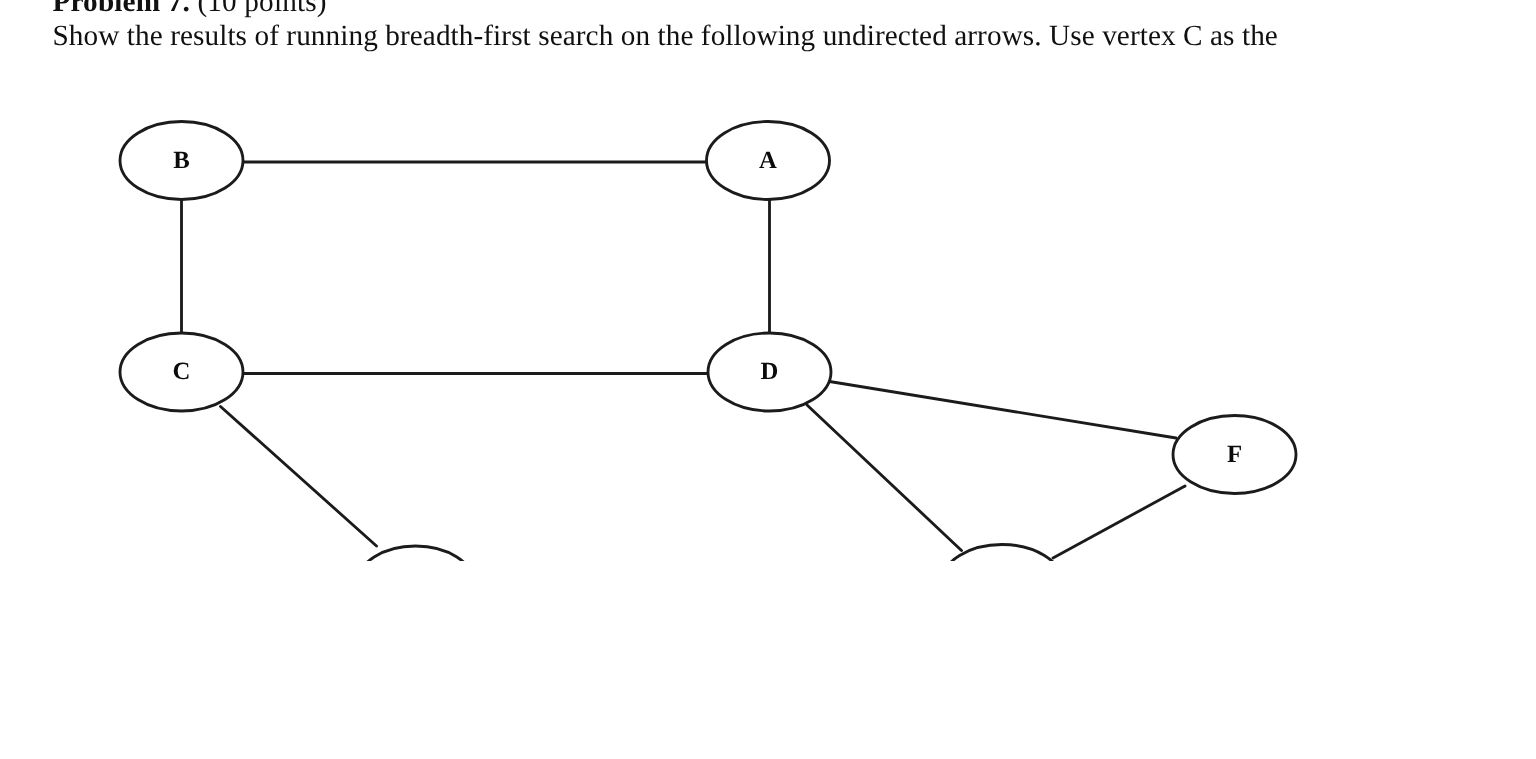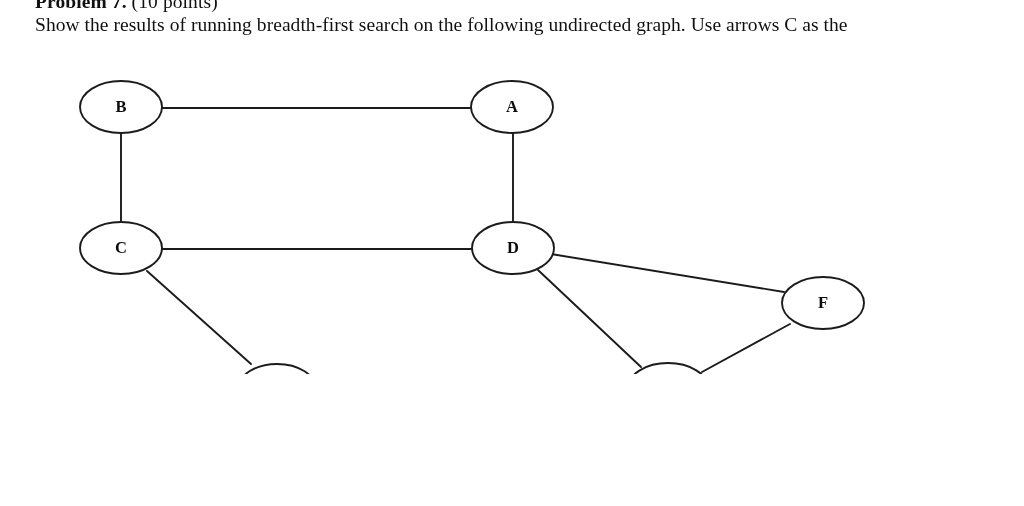--- a/index.html
+++ b/index.html
@@ -98,21 +98,21 @@
 </head>
 <body>
 
 <div id="page">
 
   <div class="problem-heading">
     <span class="prob-label">Problem 7.</span><span class="prob-points"> (10 points)</span>
   </div>
 
   <div class="prompt">
-    <span class="prompt-line">Show the results of running breadth-first search on the following undirected graph.  Use arrows C as the</span>
+    <span class="prompt-line">Show the results of running breadth-first search on the following undirected arrows.  Use vertex C as the</span>
   </div>
 
   <div class="graph-canvas">
     <svg width="1024" height="506" viewBox="0 0 1024 506" xmlns="http://www.w3.org/2000/svg">
 
       <path class="scan-smudge" d="M 782 412 Q 820 409 858 403"></path>
       <rect class="scan-fleck" x="88" y="459" width="2" height="5"></rect>
 
       <g>
         <line class="edge-line" x1="162" y1="108" x2="472" y2="108"></line>

